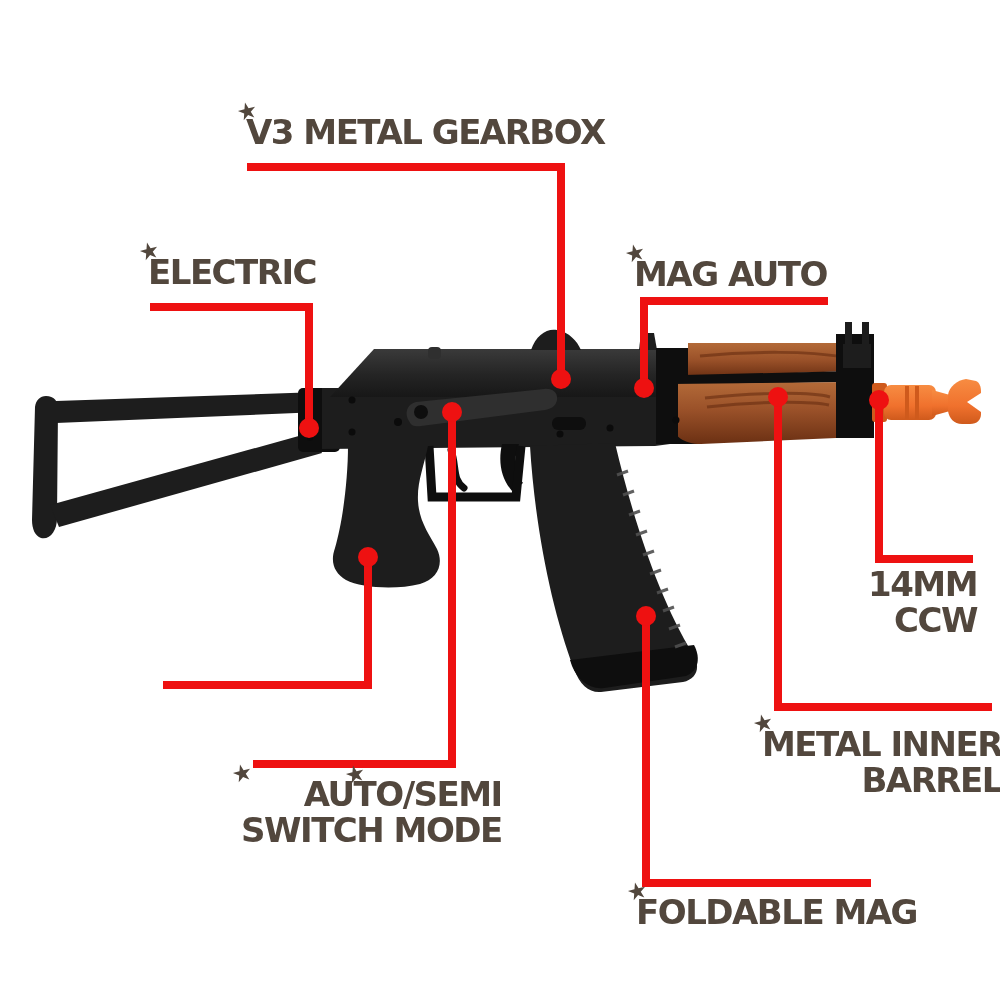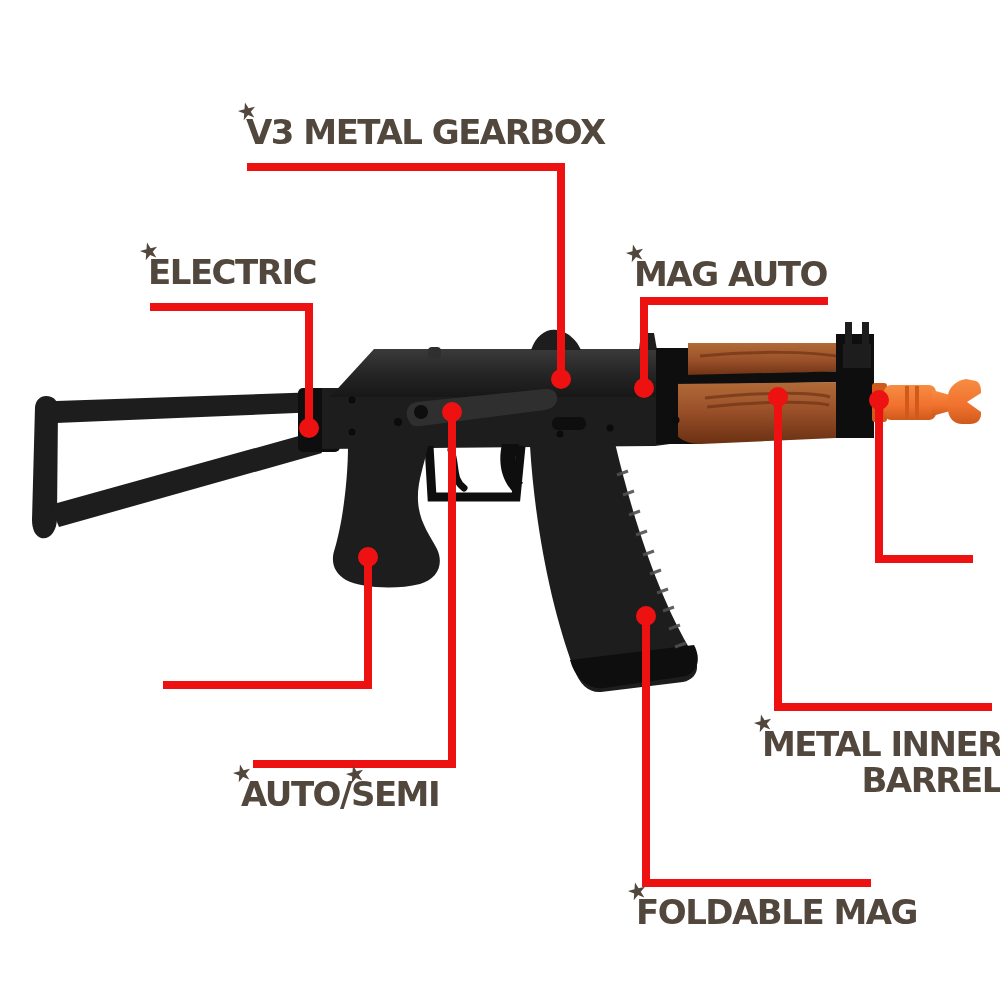--- a/index.html
+++ b/index.html
@@ -175,29 +175,34 @@
   <div class="label" id="label-foldable">
     <span class="star">★</span>
     <span class="line">ELECTRIC</span>
   </div>
 
   <div class="label" id="label-magprime">
     <span class="star">★</span>
     <span class="line">MAG AUTO</span>
   </div>
 
+  <div class="label" id="label-ccw">
+    <span class="line">14MM</span>
+    <span class="line">CCW</span>
+  </div>
 
   <div class="label" id="label-motor">
     <span class="star">★</span>
   </div>
 
   <div class="label" id="label-switch">
     <span class="star">★</span>
     <span class="star star2">★</span>
     <span class="line">AUTO/SEMI</span>
+    <span class="line">SWITCH MODE</span>
   </div>
 
   <div class="label" id="label-barrel">
     <span class="star">★</span>
     <span class="line">METAL INNER</span>
     <span class="line">BARREL</span>
   </div>
 
   <div class="label" id="label-electric">
     <span class="star">★</span>

